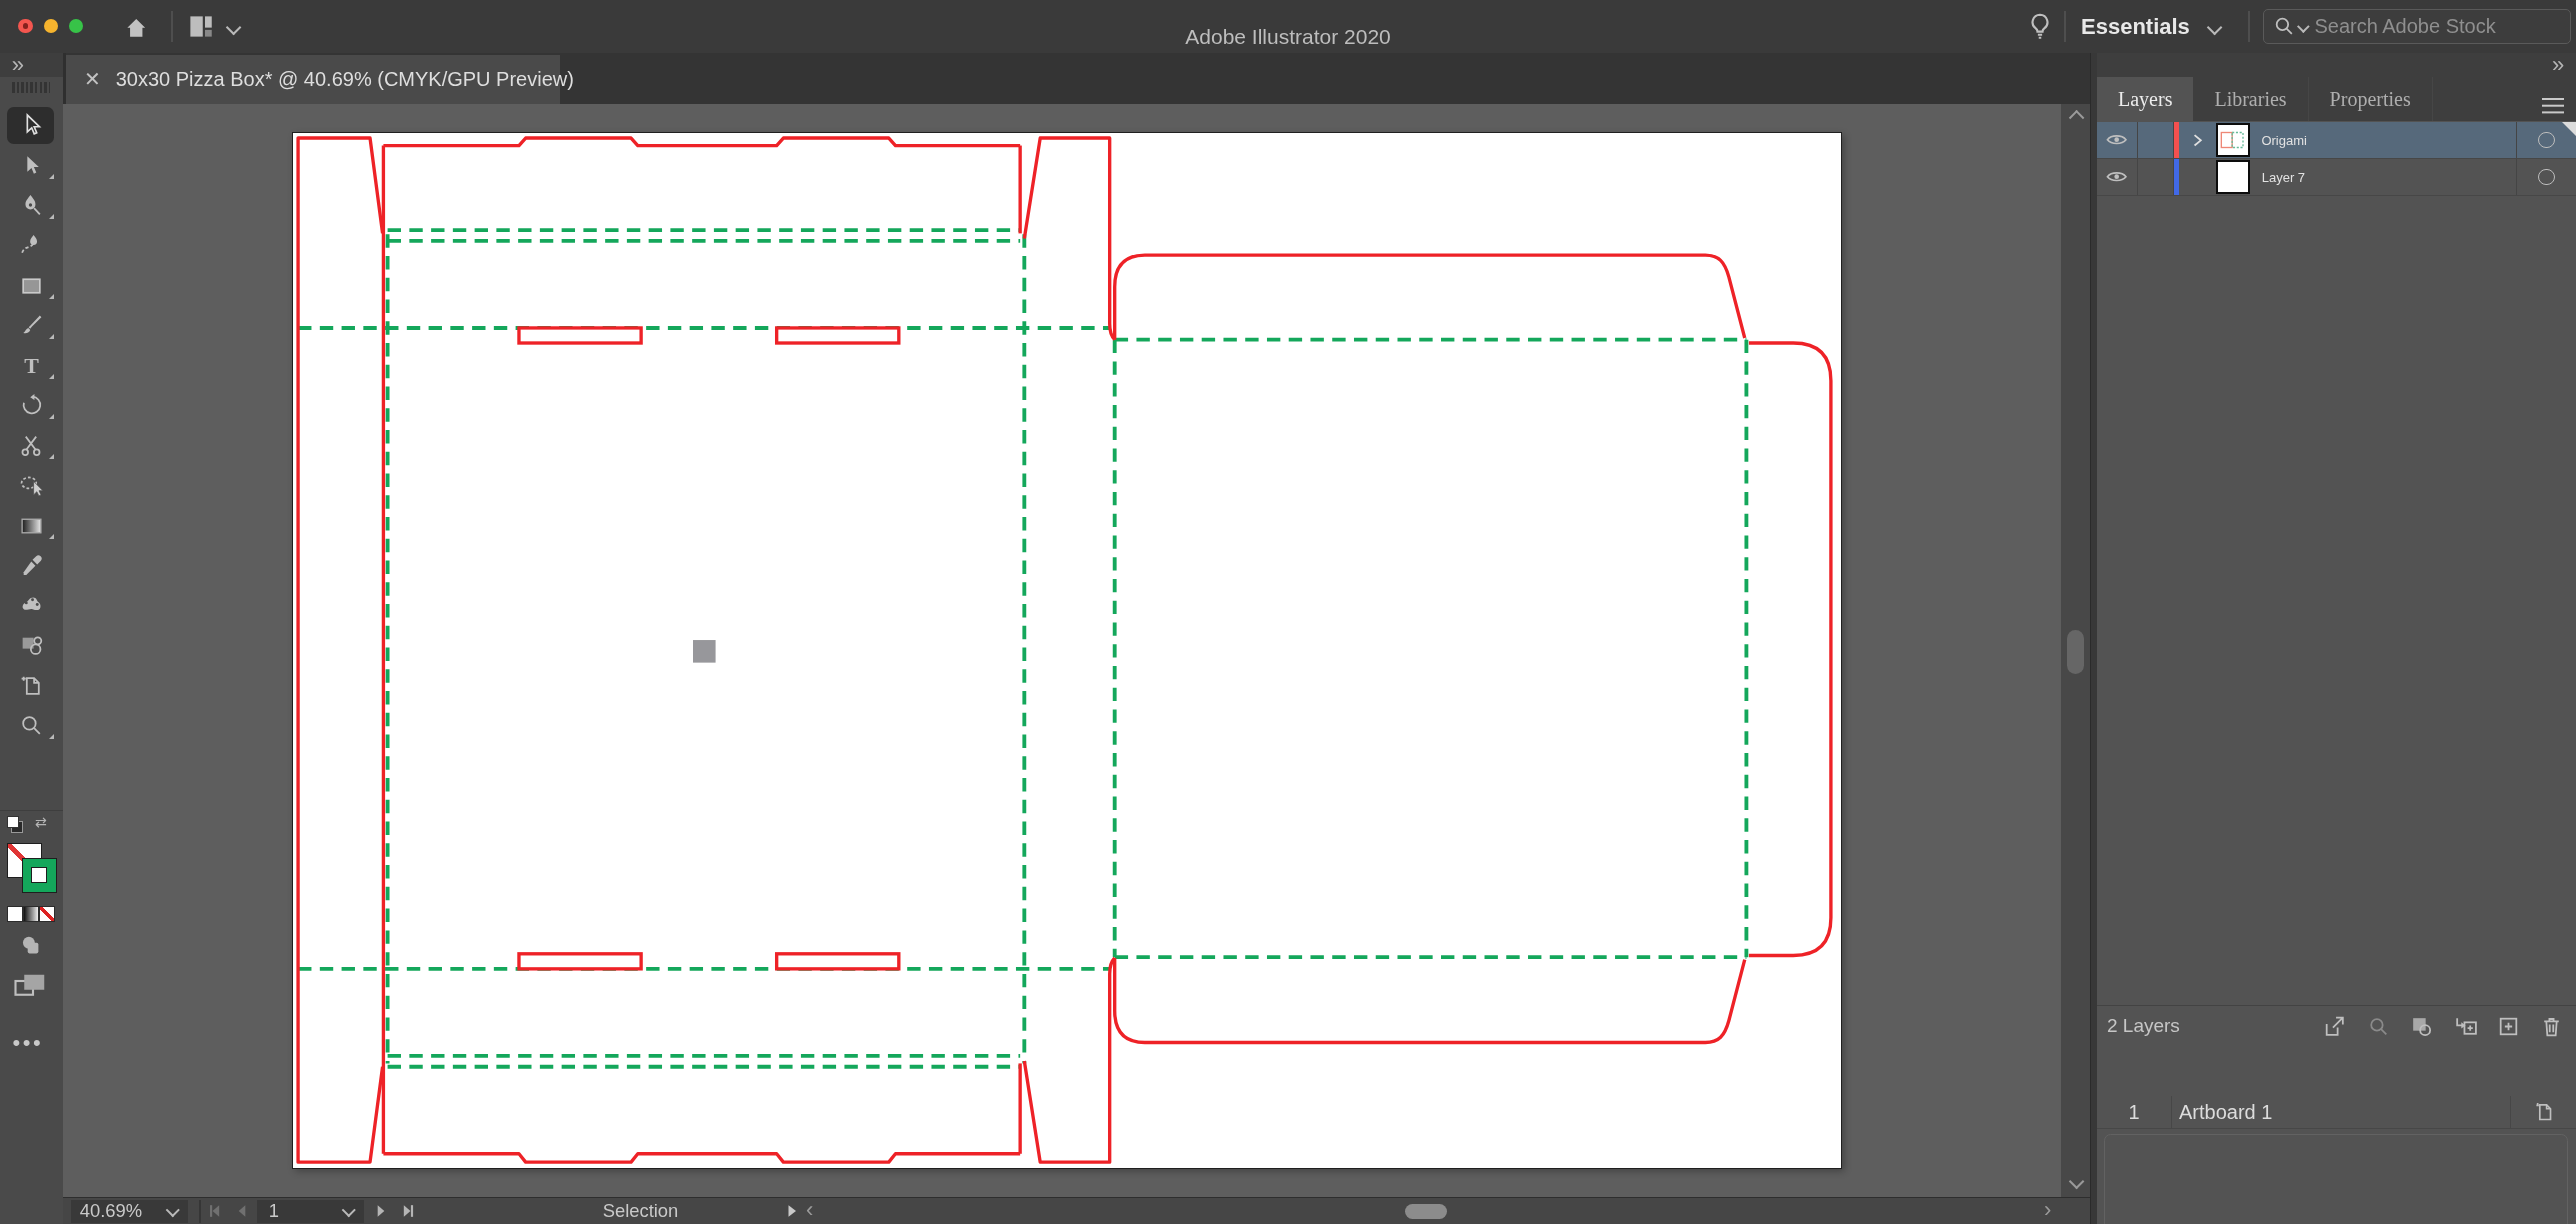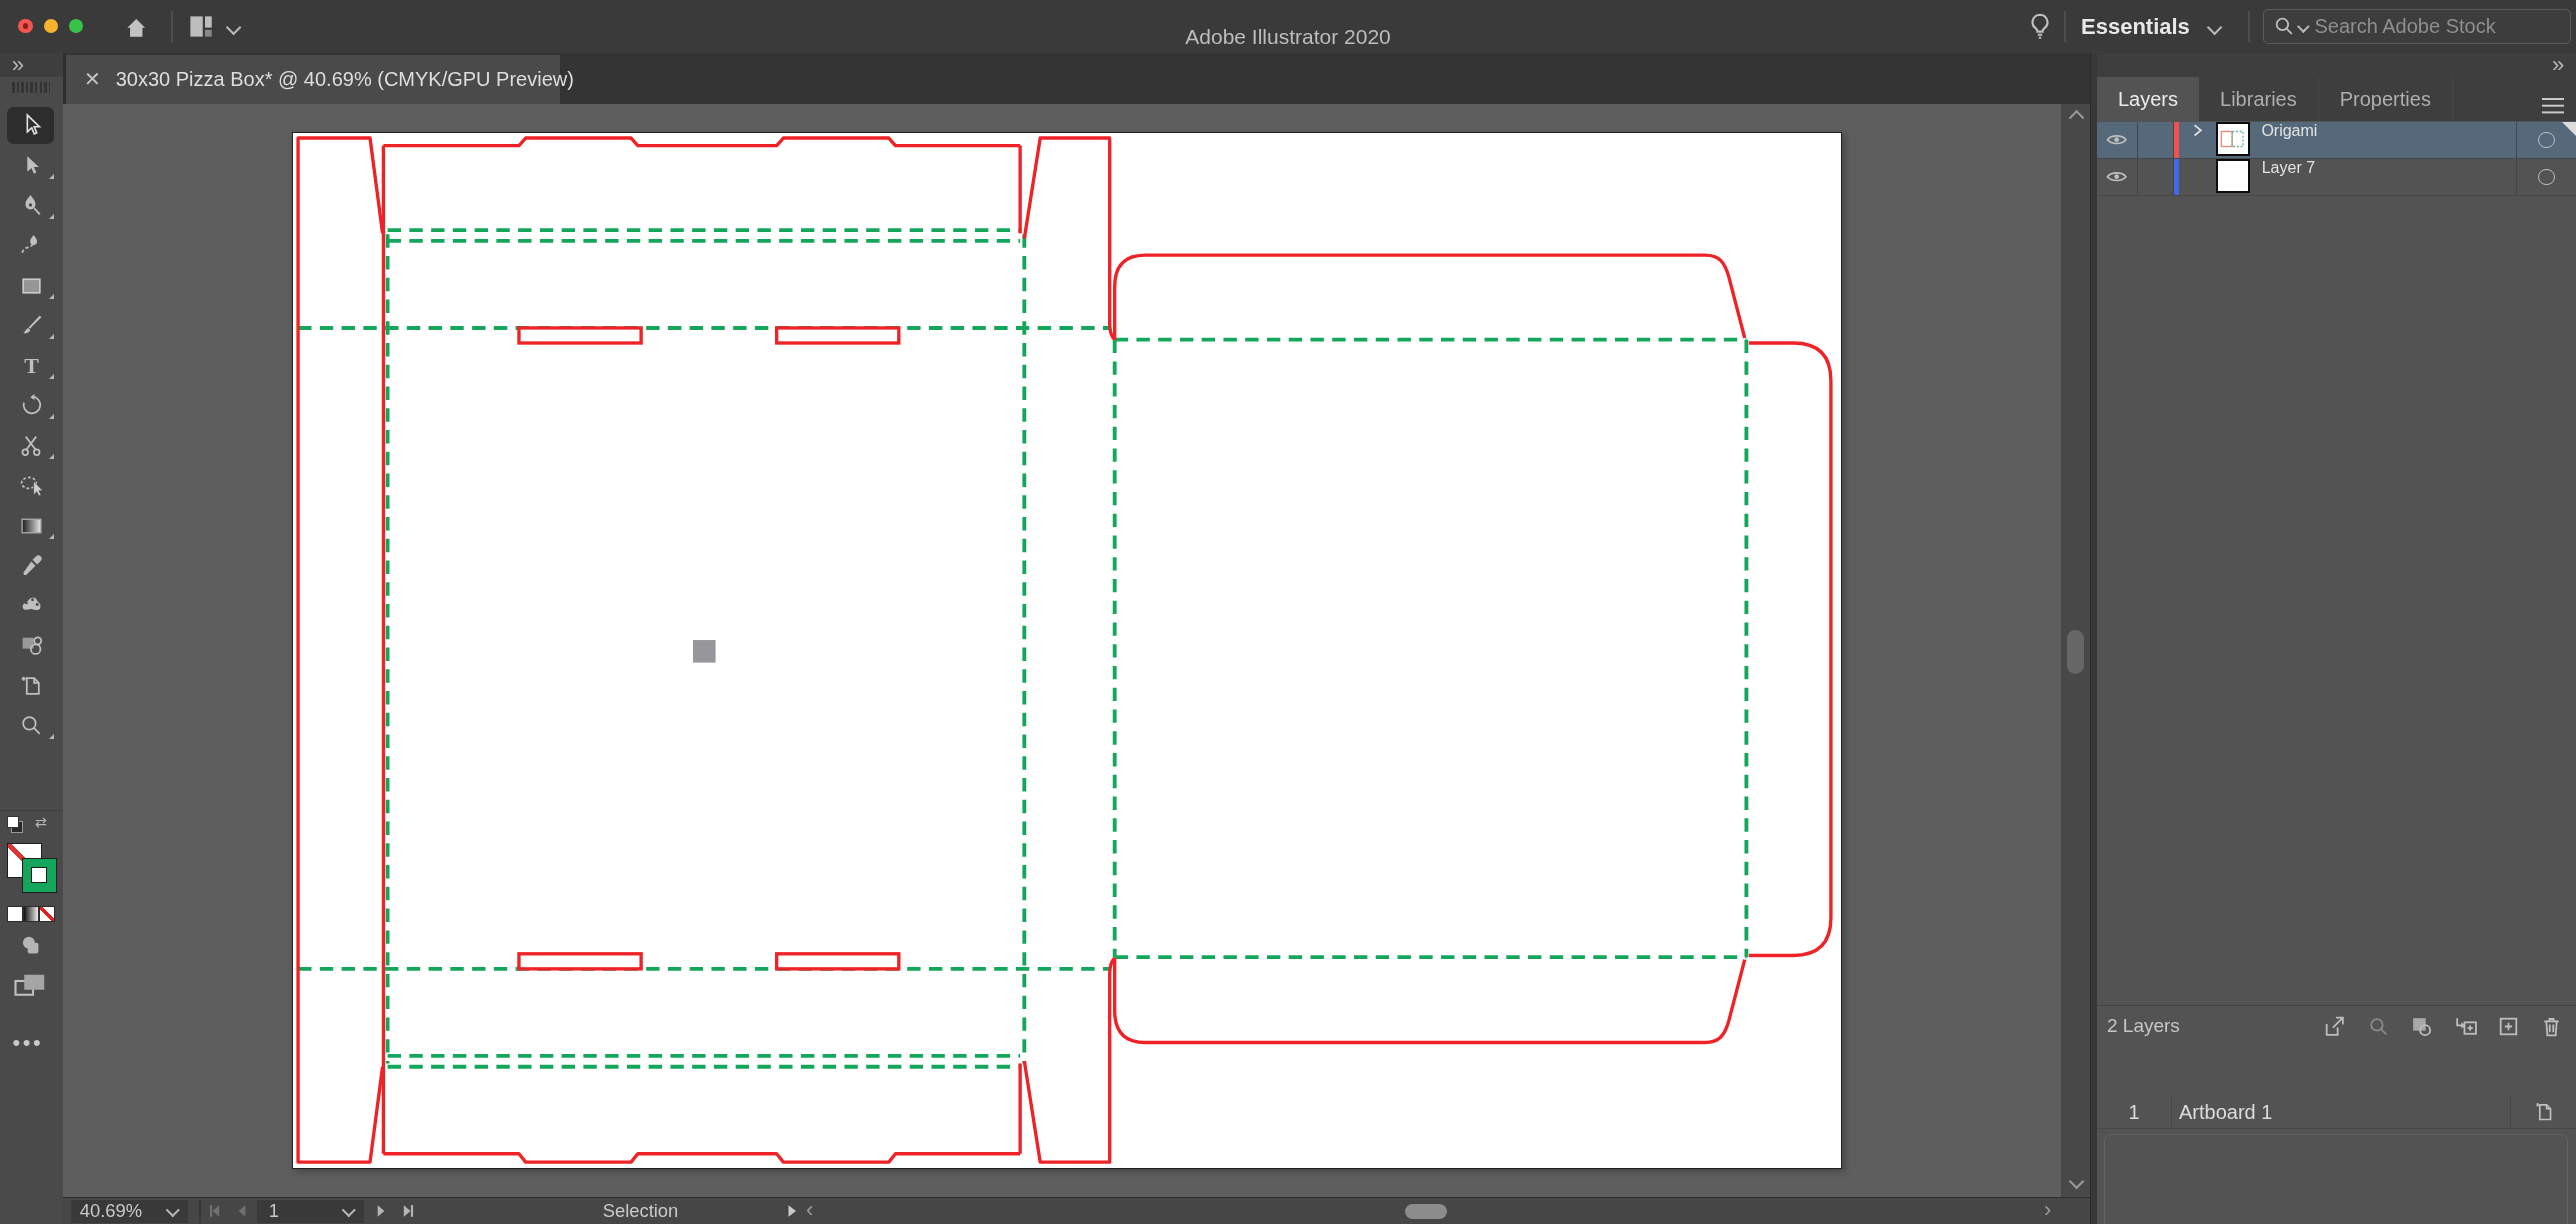--- a/index.html
+++ b/index.html
@@ -68,25 +68,25 @@
   .sfield{top:1.7px;height:23.4px;background:#393939;color:#c9c9c9;display:flex;align-items:center;}
   .schevbtn{top:1.7px;width:30px;height:23.4px;background:#393939;display:flex;align-items:center;justify-content:center;}
   .ssep{top:1.7px;width:1.7px;height:23.4px;background:#363636;}
   .stool{color:#c9c9c9;top:0;height:26px;line-height:26px;text-align:center;}
   .hthumb{left:1342px;top:5.9px;width:42px;height:15px;border-radius:7.5px;background:#8c8c8c;}
   .sarr{top:0;height:26px;line-height:24px;color:#9a9a9a;font-size:22px;}
   
   .rightcol{left:2097px;top:53px;width:479px;height:1172px;background:var(--panel);}
   .rc-strip{left:0;top:0;width:479px;height:24px;background:#3e3e3e;}
   .rc-tabs{left:0;top:24px;width:479px;height:44px;background:#3e3e3e;display:flex;font-size:20px;}
-  .rc-tab{padding:0 21px;line-height:44px;color:#aeaeae;border-right:0.8px solid #464646;}
+  .rc-tab{padding:0 21px;line-height:44px;color:#aeaeae;border-right:0.8px solid #464646;font-family:Liberation Serif, serif;}
   .rc-tab.active{background:var(--panel);color:#ececec;border-right:none;}
   .burger{position:absolute;right:11.7px;width:22px;height:2.2px;background:#c9c9c9;box-shadow:0 6.7px 0 #c9c9c9,0 13.4px 0 #c9c9c9;}
   .layers-list{left:0;top:69px;width:479px;height:884px;}
-  .lrow{position:relative;width:479px;height:36px;display:flex;align-items:flex-start;border-bottom:0.8px solid #474747;font-size:16px;color:#e2e2e2;}
+  .lrow{position:relative;width:479px;height:36px;display:flex;align-items:center;border-bottom:0.8px solid #474747;font-size:13px;color:#e2e2e2;}
   .lrow.sel{background:var(--selected-row);}
   .cell-eye{width:40px;height:36px;display:flex;align-items:center;justify-content:center;border-right:0.8px solid #454545;}
   .cell-lock{width:35px;height:36px;border-right:0.8px solid #454545;}
   .chipbar{width:5px;height:36px;}
   .lchev{margin-left:10px;}
   .thumb{width:30px;height:30px;background:#fff;border:2.1px solid #0c0c0c;margin-left:10px;}
   .lname{margin-left:11.7px;flex:1;}
   .cell-target{width:59px;height:36px;border-left:0.8px solid #454545;display:flex;align-items:center;justify-content:center;}
   .circle{width:14.2px;height:14.2px;border-radius:50%;border:1.7px solid #bdbdbd;}
   .corner{position:absolute;right:0;top:0;width:0;height:0;border-top:14.2px solid #dcdcdc;border-left:14.2px solid transparent;}

